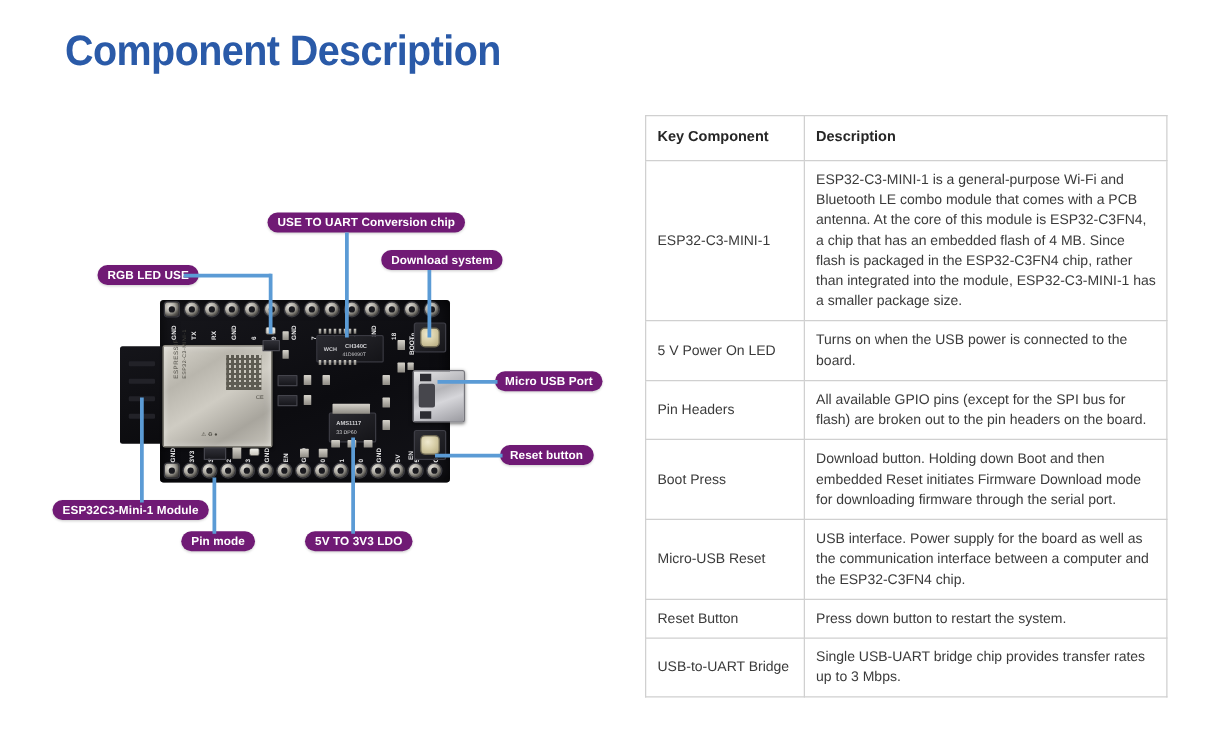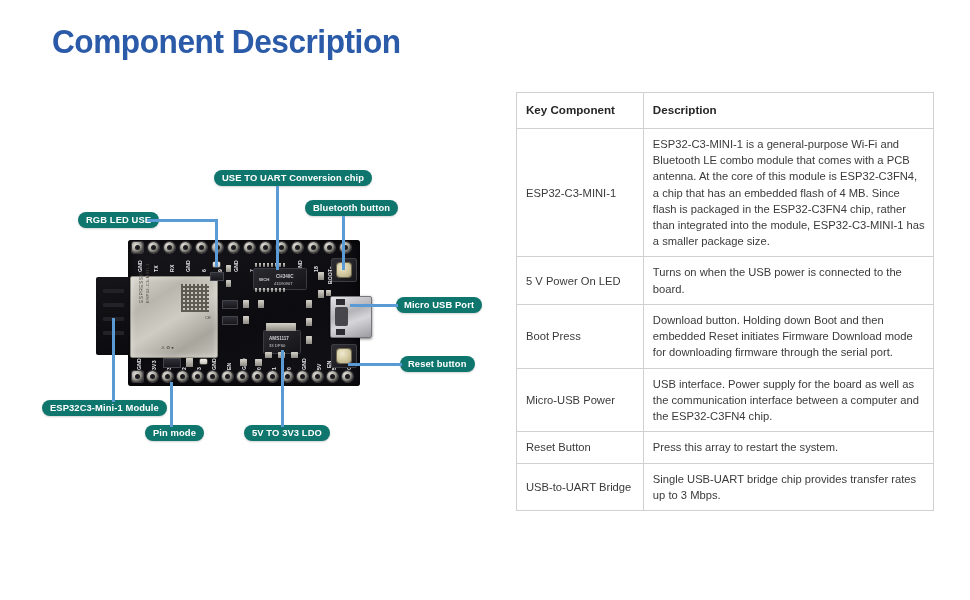--- a/index.html
+++ b/index.html
@@ -92,21 +92,21 @@
     border:1px solid #76767c;border-radius:2px;box-shadow:0 1px 3px rgba(0,0,0,.55);}
   .usb-mouth{position:absolute;left:4px;top:10px;width:13px;height:19px;background:#46464c;border-radius:2px;}
   .usb-tab{position:absolute;left:5px;width:9px;height:6px;background:#2c2c32;}
 
   .smd{position:absolute;background:linear-gradient(#d6d3cb,#8d8a83);border-radius:.5px;}
   .smd-dark{position:absolute;background:linear-gradient(#2f2f36,#17171c);border:.5px solid #44444c;border-radius:.5px;}
   .led{position:absolute;width:7px;height:5px;border-radius:1px;
     background:linear-gradient(#f2f1ec,#c9c6bd);box-shadow:0 0 0 .5px #7d7a73;}
 
   
-  .callout{position:absolute;background:#0f766e;color:#fff;border-radius:9px;
+  .callout{position:absolute;background:#701a75;color:#fff;border-radius:9px;
     font-family:"Liberation Sans Narrow","Liberation Sans",sans-serif;
     font-weight:bold;font-size:9.4px;letter-spacing:.1px;
     padding:3px 8px 4px;white-space:nowrap;line-height:1;
     box-shadow:0 1px 2px rgba(0,0,0,.18);}
   .lead{position:absolute;background:#5b9bd5;}
   .lead.v{width:3px;}
   .lead.h{height:3px;}
 </style>
 </head>
 <body>
@@ -268,21 +268,21 @@
   <div class="smd" style="left:255px;top:359px;width:7px;height:7px;"></div>
   <div class="smd" style="left:326px;top:290px;width:5px;height:6px;"></div>
 
   <div class="callout" style="left:214px;top:170px;">USE TO UART Conversion chip</div>
   <div class="lead v" style="left:276px;top:186px;height:84px;"></div>
 
   <div class="callout" style="left:78px;top:212px;">RGB LED USE</div>
   <div class="lead h" style="left:147px;top:219px;width:70px;"></div>
   <div class="lead v" style="left:215px;top:219px;height:48px;"></div>
 
-  <div class="callout" style="left:305px;top:200px;">Bluetooth button</div>
+  <div class="callout" style="left:305px;top:200px;">Download system</div>
   <div class="lead v" style="left:342px;top:216px;height:54px;"></div>
 
   <div class="callout" style="left:396px;top:297px;text-align:right;">Micro USB Port</div>
   <div class="lead h" style="left:350px;top:304px;width:48px;"></div>
 
   <div class="callout" style="left:400px;top:356px;">Reset button</div>
   <div class="lead h" style="left:348px;top:363px;width:54px;"></div>
 
   <div class="callout" style="left:42px;top:400px;">ESP32C3-Mini-1 Module</div>
   <div class="lead v" style="left:112px;top:318px;height:84px;"></div>
@@ -305,29 +305,33 @@
   <tbody id="spec-body">
       <tr>
         <td class="keycol">ESP32-C3-MINI-1</td>
         <td class="desccol">ESP32-C3-MINI-1 is a general-purpose Wi-Fi and Bluetooth LE combo module that comes with a PCB antenna. At the core of this module is ESP32-C3FN4, a chip that has an embedded flash of 4 MB. Since flash is packaged in the ESP32-C3FN4 chip, rather than integrated into the module, ESP32-C3-MINI-1 has a smaller package size.</td>
       </tr>
       <tr>
         <td class="keycol">5 V Power On LED</td>
         <td class="desccol">Turns on when the USB power is connected to the board.</td>
       </tr>
       <tr>
+        <td class="keycol">Pin Headers</td>
+        <td class="desccol">All available GPIO pins (except for the SPI bus for flash) are broken out to the pin headers on the board.</td>
+      </tr>
+      <tr>
         <td class="keycol">Boot Press</td>
         <td class="desccol">Download button. Holding down Boot and then embedded Reset initiates Firmware Download mode for downloading firmware through the serial port.</td>
       </tr>
       <tr>
-        <td class="keycol">Micro-USB Power</td>
+        <td class="keycol">Micro-USB Reset</td>
         <td class="desccol">USB interface. Power supply for the board as well as the communication interface between a computer and the ESP32-C3FN4 chip.</td>
       </tr>
       <tr>
         <td class="keycol">Reset Button</td>
-        <td class="desccol">Press this array to restart the system.</td>
+        <td class="desccol">Press down button to restart the system.</td>
       </tr>
       <tr>
         <td class="keycol">USB-to-UART Bridge</td>
         <td class="desccol">Single USB-UART bridge chip provides transfer rates up to 3 Mbps.</td>
       </tr>
     </tbody>
 </table>
 
 </body></html>

